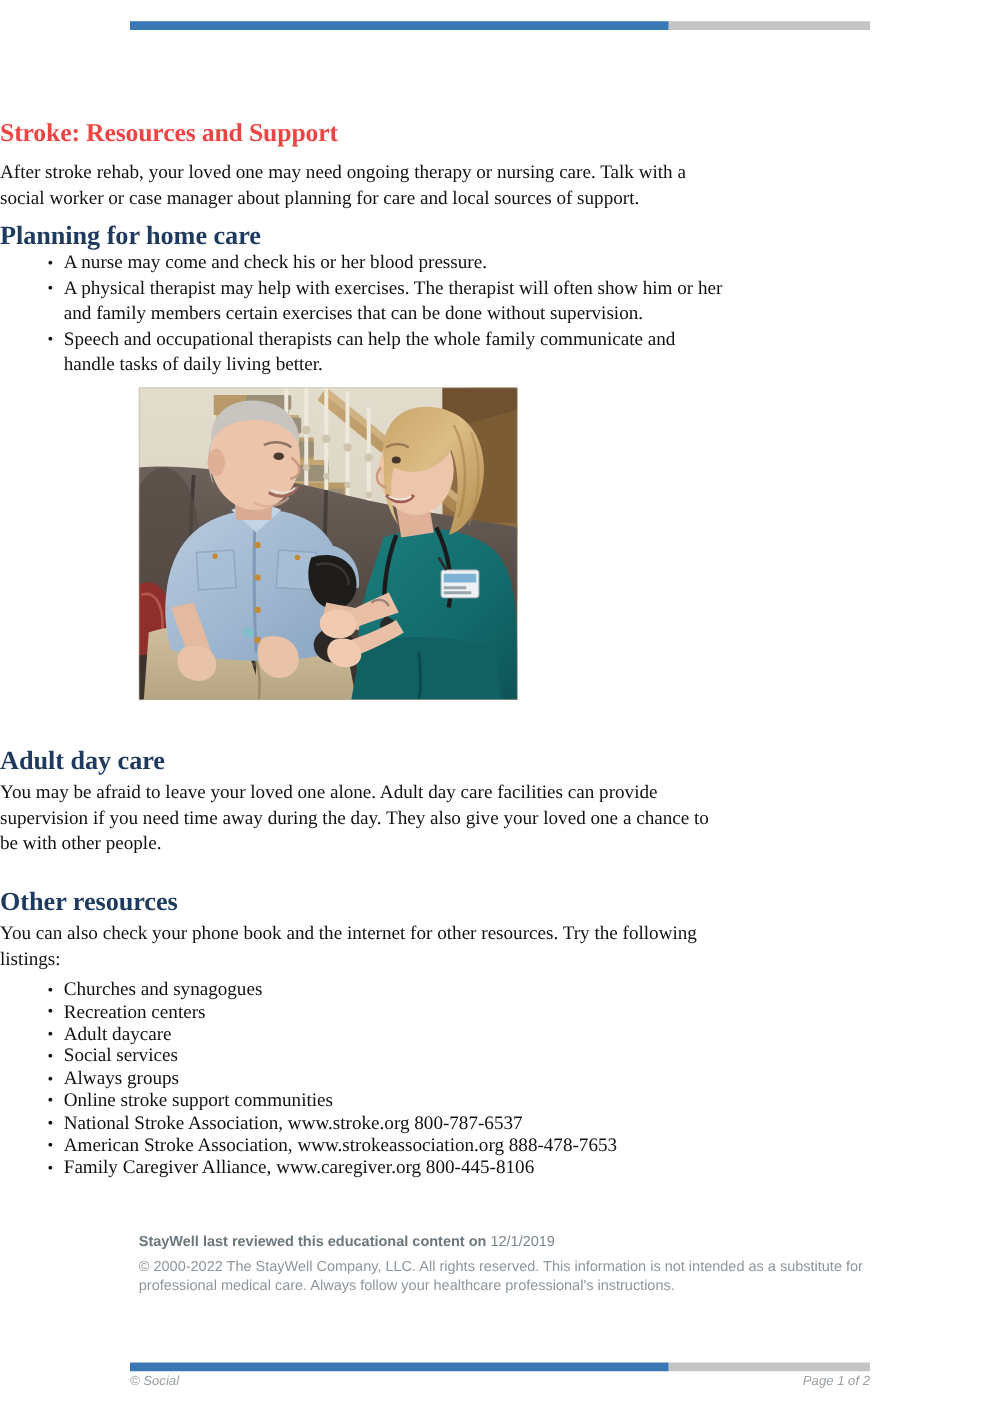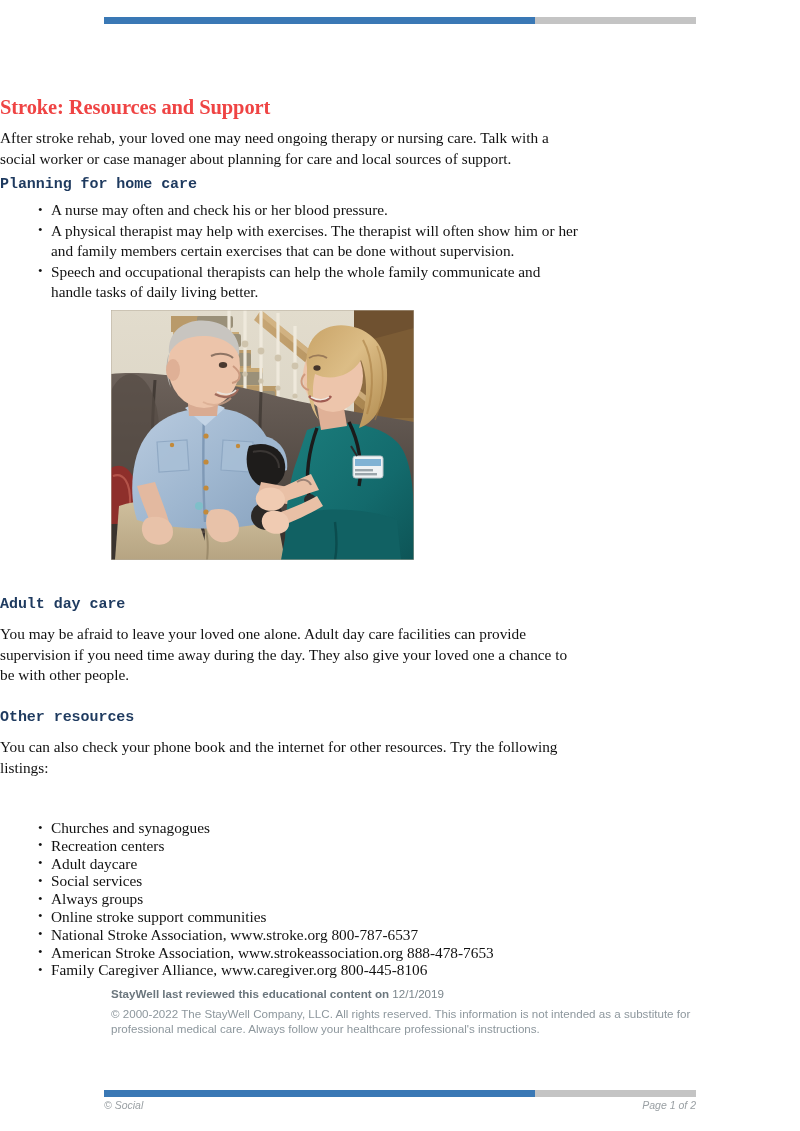--- a/index.html
+++ b/index.html
@@ -51,22 +51,22 @@
     margin: 0;
     padding: 0;
     position: absolute;
     top: 96px;
     left: 0;
     letter-spacing: -0.1px;
   }
 
   h2.section-heading {
     color: #1e3a5f;
-    font-family: Liberation Mono, monospace;
-    font-size: 15px;
+    font-family: Liberation Serif, serif;
+    font-size: 21px;
     font-weight: bold;
     margin: 0;
     padding: 0;
     position: absolute;
     left: 0;
     letter-spacing: -0.05px;
   }
 
   p.body-text {
     color: #111111;
@@ -175,21 +175,21 @@
     <div class="seg-gray"></div>
   </div>
 
   <h1 class="doc-title">Stroke: Resources and Support</h1>
 
   <p class="body-text" style="top:128px;">After stroke rehab, your loved one may need ongoing therapy or nursing care. Talk with a social worker or case manager about planning for care and local sources of support.</p>
 
   <h2 class="section-heading" style="top:176px;">Planning for home care</h2>
 
   <ul class="bullets" style="top:200px;">
-    <li>A nurse may often and check his or her blood pressure.</li>
+    <li>A nurse may come and check his or her blood pressure.</li>
     <li>A physical therapist may help with exercises. The therapist will often show him or her and family members certain exercises that can be done without supervision.</li>
     <li>Speech and occupational therapists can help the whole family communicate and handle tasks of daily living better.</li>
   </ul>
 
   <div class="photo">
     <svg width="303" height="250" viewBox="0 0 303 250" xmlns="http://www.w3.org/2000/svg">
       <defs>
         <linearGradient id="wallg" x1="0" y1="0" x2="0" y2="1">
           <stop offset="0%" stop-color="#e2dccd"></stop>
           <stop offset="100%" stop-color="#d6cfbe"></stop>
@@ -392,21 +392,21 @@
       <rect x="0" y="0" width="303" height="250" fill="none" stroke="#b5ac9c" stroke-width="1"></rect>
     </svg>
   </div>
 
   <h2 class="section-heading" style="top:596px;">Adult day care</h2>
   <p class="body-text" style="top:624px;">You may be afraid to leave your loved one alone. Adult day care facilities can provide supervision if you need time away during the day. They also give your loved one a chance to be with other people.</p>
 
   <h2 class="section-heading" style="top:709px;">Other resources</h2>
   <p class="body-text" style="top:737px;">You can also check your phone book and the internet for other resources. Try the following listings:</p>
 
-  <ul class="bullets tight" style="top:783px;margin-top:36px;">
+  <ul class="bullets tight" style="top:783px;">
     <li>Churches and synagogues</li>
     <li>Recreation centers</li>
     <li>Adult daycare</li>
     <li>Social services</li>
     <li>Always groups</li>
     <li>Online stroke support communities</li>
     <li>National Stroke Association, www.stroke.org 800-787-6537</li>
     <li>American Stroke Association, www.strokeassociation.org 888-478-7653</li>
     <li>Family Caregiver Alliance, www.caregiver.org 800-445-8106</li>
   </ul>

